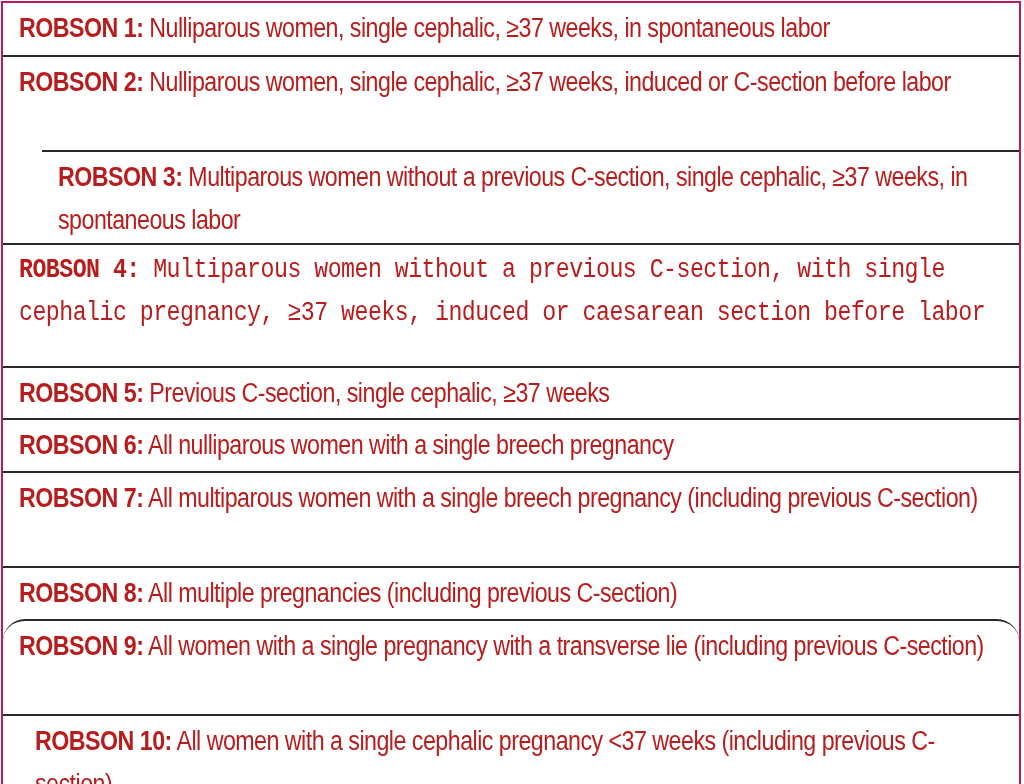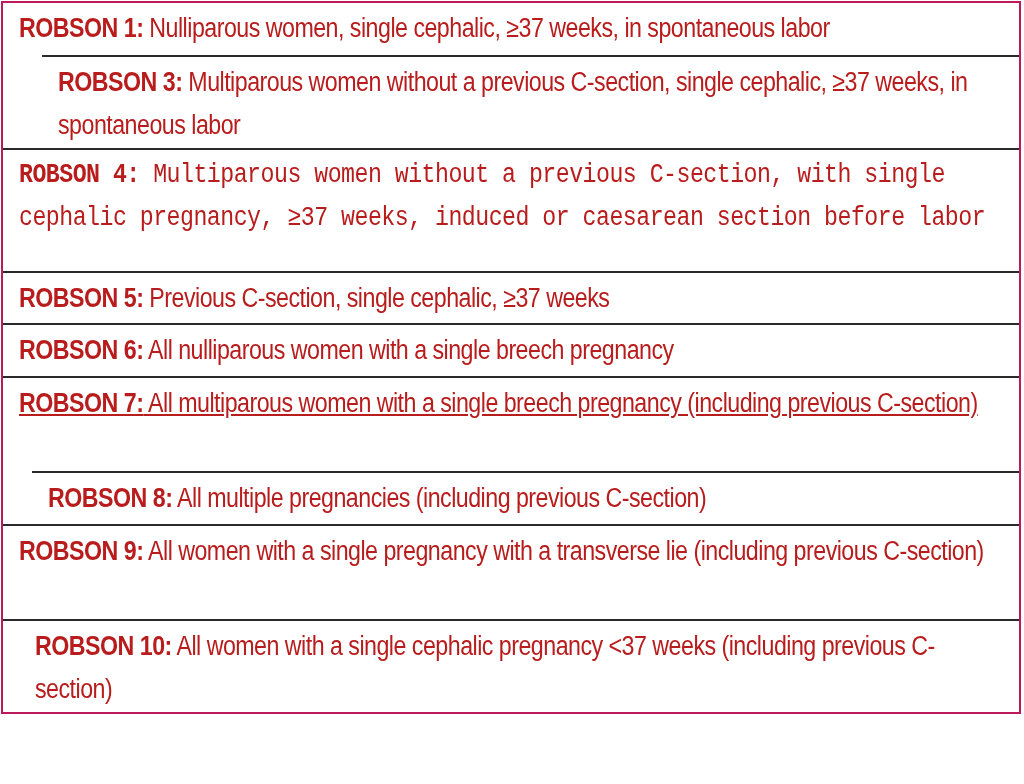--- a/index.html
+++ b/index.html
@@ -20,37 +20,40 @@
   }
   .label { font-weight:bold; }
 </style>
 </head>
 <body>
 
 <div class="table">
   <div class="row" style="height: 52px;">
       <div class="txt"><span class="label">ROBSON 1:</span><span> Nulliparous women, single cephalic, ≥37 weeks, in spontaneous labor</span></div>
     </div>
+  <div class="row" style="height: 95px;">
+      <div class="txt"><span class="label">ROBSON 2:</span><span> Nulliparous women, single cephalic, ≥37 weeks, induced or C-section before labor</span></div>
+    </div>
   <div class="row" style="height: 93px; margin-left: 39px;">
       <div class="txt"><span class="label">ROBSON 3:</span><span> Multiparous women without a previous C-section, single cephalic, ≥37 weeks, in spontaneous labor</span></div>
     </div>
   <div class="row" style="height: 99px; font-family: Liberation Mono, monospace;">
       <div class="txt"><span class="label">ROBSON 4:</span><span> Multiparous women without a previous C-section, with single cephalic pregnancy, ≥37 weeks, induced or caesarean section before labor</span></div>
     </div>
   <div class="row" style="height: 52px; margin-top: 24px;">
       <div class="txt"><span class="label">ROBSON 5:</span><span> Previous C-section, single cephalic, ≥37 weeks</span></div>
     </div>
   <div class="row" style="height: 53px; padding-left: 16px;">
       <div class="txt"><span class="label">ROBSON 6:</span><span> All nulliparous women with a single breech pregnancy</span></div>
     </div>
-  <div class="row" style="height: 95px; text-decoration: underline;">
+  <div class="row" style="height: 95px;">
       <div class="txt"><span class="label">ROBSON 7:</span><span> All multiparous women with a single breech pregnancy (including previous C-section)</span></div>
     </div>
-  <div class="row" style="height: 53px; margin-left: 29px;">
+  <div class="row" style="height: 53px;">
       <div class="txt"><span class="label">ROBSON 8:</span><span> All multiple pregnancies (including previous C-section)</span></div>
     </div>
-  <div class="row" style="height: 95px;">
+  <div class="row" style="height: 95px; border-radius: 22px;">
       <div class="txt"><span class="label">ROBSON 9:</span><span> All women with a single pregnancy with a transverse lie (including previous C-section)</span></div>
     </div>
   <div class="row" style="height: 93px; padding-left: 32px;">
       <div class="txt"><span class="label">ROBSON 10:</span><span> All women with a single cephalic pregnancy &lt;37 weeks (including previous C-section)</span></div>
     </div>
 </div>
 
 </body></html>

